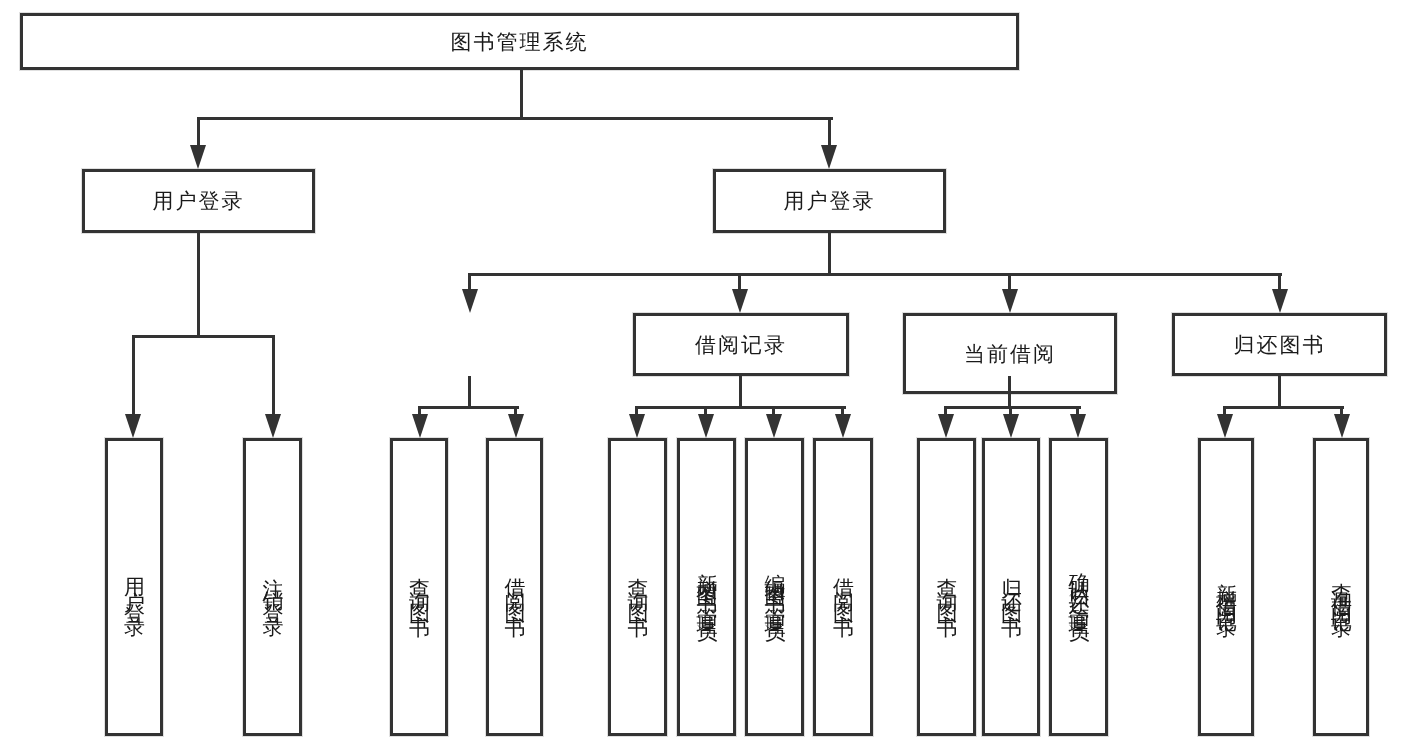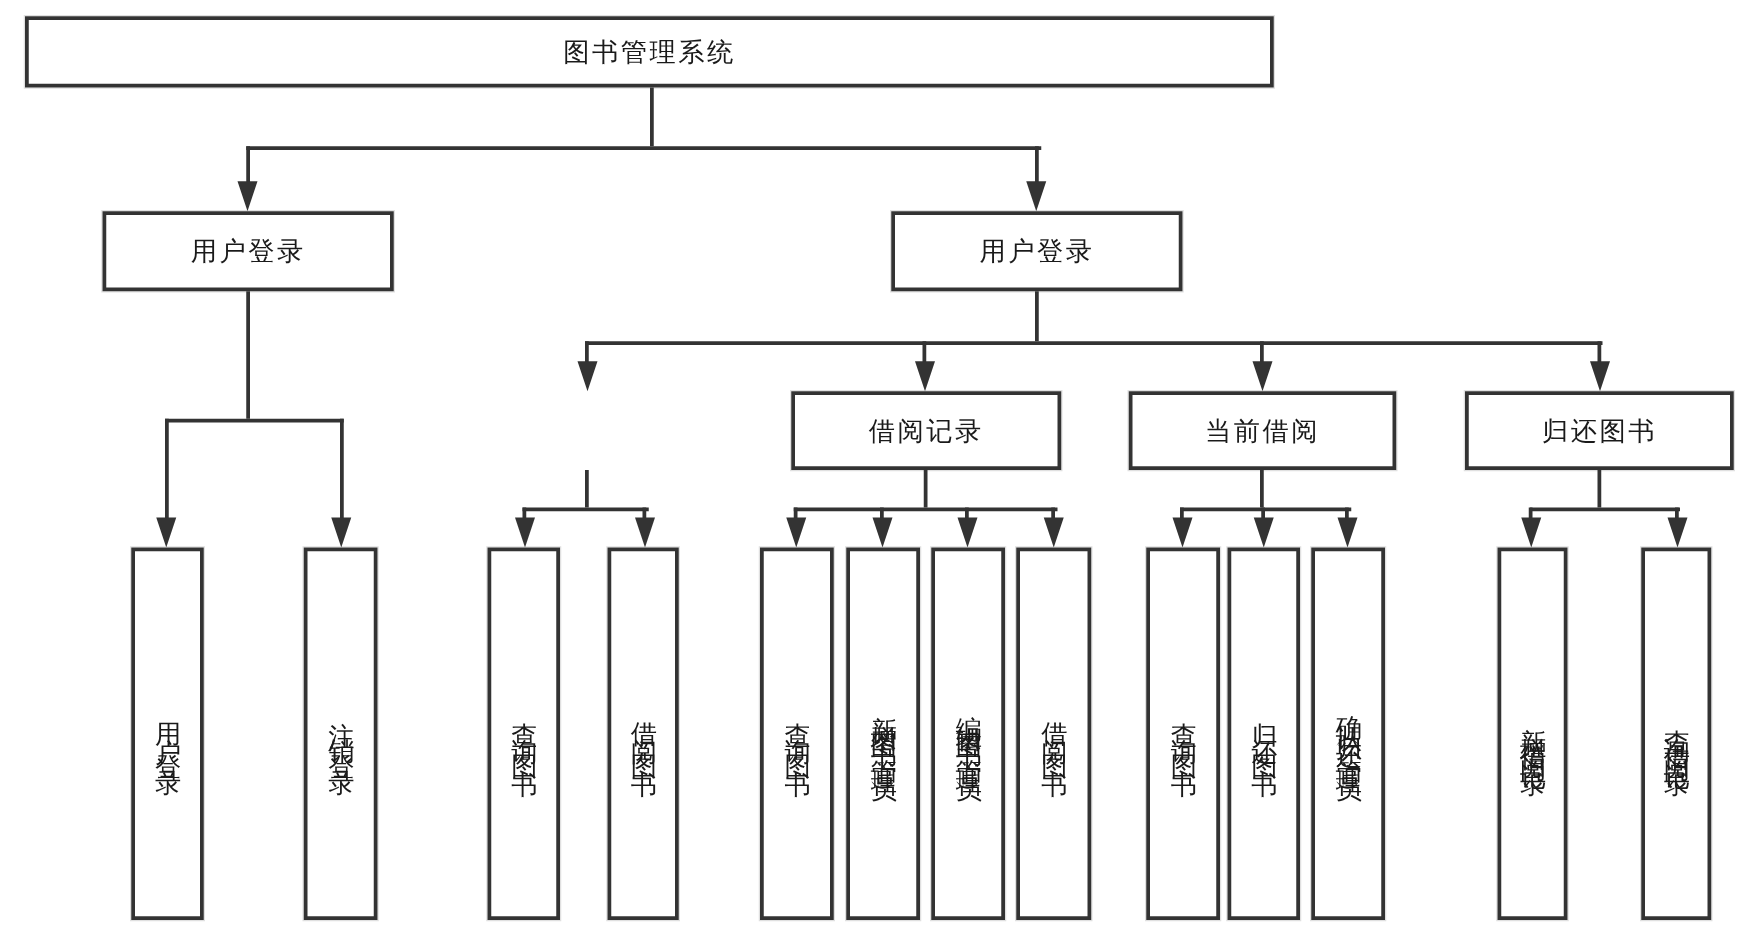--- a/index.html
+++ b/index.html
@@ -72,21 +72,21 @@
   <div class="line" style="left:738px;top:273px;width:3px;height:20px;"></div>
   <div class="head" style="left:732px;top:289px;"></div>
   <div class="line" style="left:1008px;top:273px;width:3px;height:20px;"></div>
   <div class="head" style="left:1002px;top:289px;"></div>
   <div class="line" style="left:1278px;top:273px;width:3px;height:20px;"></div>
   <div class="head" style="left:1272px;top:289px;"></div>
 
   <div class="box" style="left:633px;top:313px;width:216px;height:63px;">
     <span class="hlabel">借阅记录</span>
   </div>
-  <div class="box" style="left:903px;top:313px;width:214px;height:63px;">
+  <div class="box" style="left:903px;top:313px;width:214px;height:81px;">
     <span class="hlabel">当前借阅</span>
   </div>
   <div class="box" style="left:1172px;top:313px;width:215px;height:63px;">
     <span class="hlabel">归还图书</span>
   </div>
 
   <div class="line" style="left:468px;top:376px;width:3px;height:30px;"></div>
   <div class="line" style="left:418px;top:406px;width:101px;height:3px;"></div>
   <div class="line" style="left:418px;top:406px;width:3px;height:10px;"></div>
   <div class="head" style="left:412px;top:414px;"></div>

